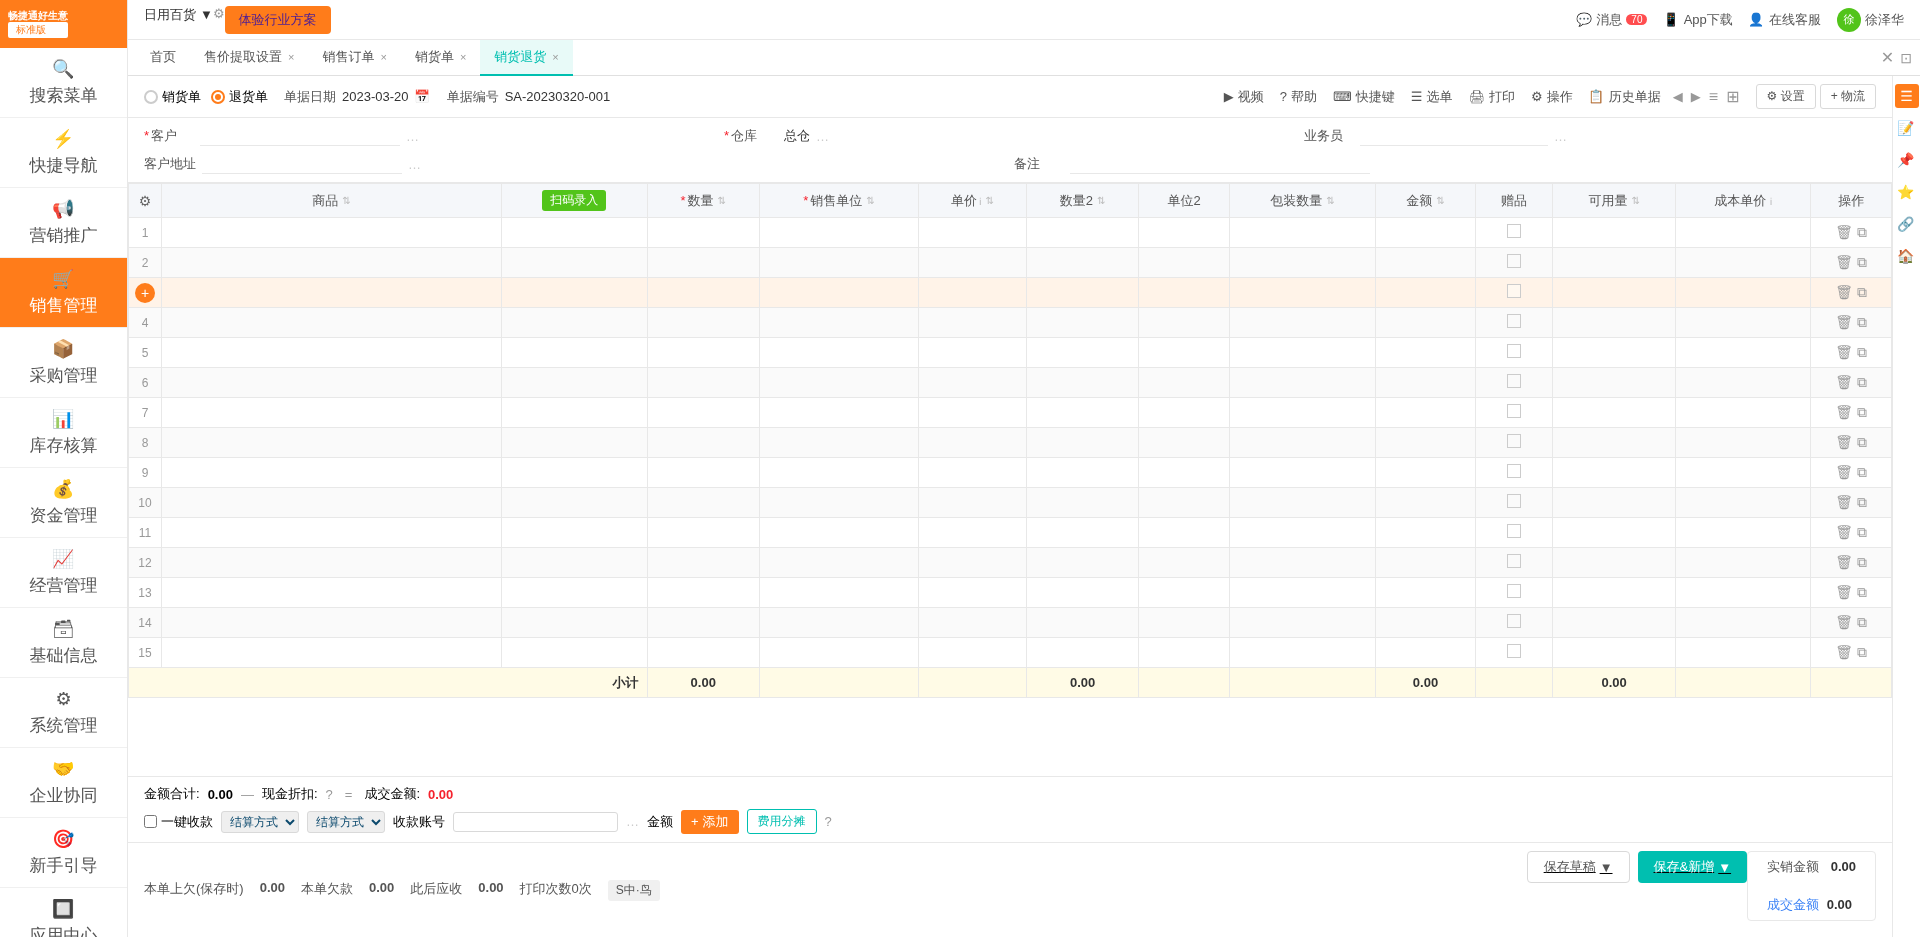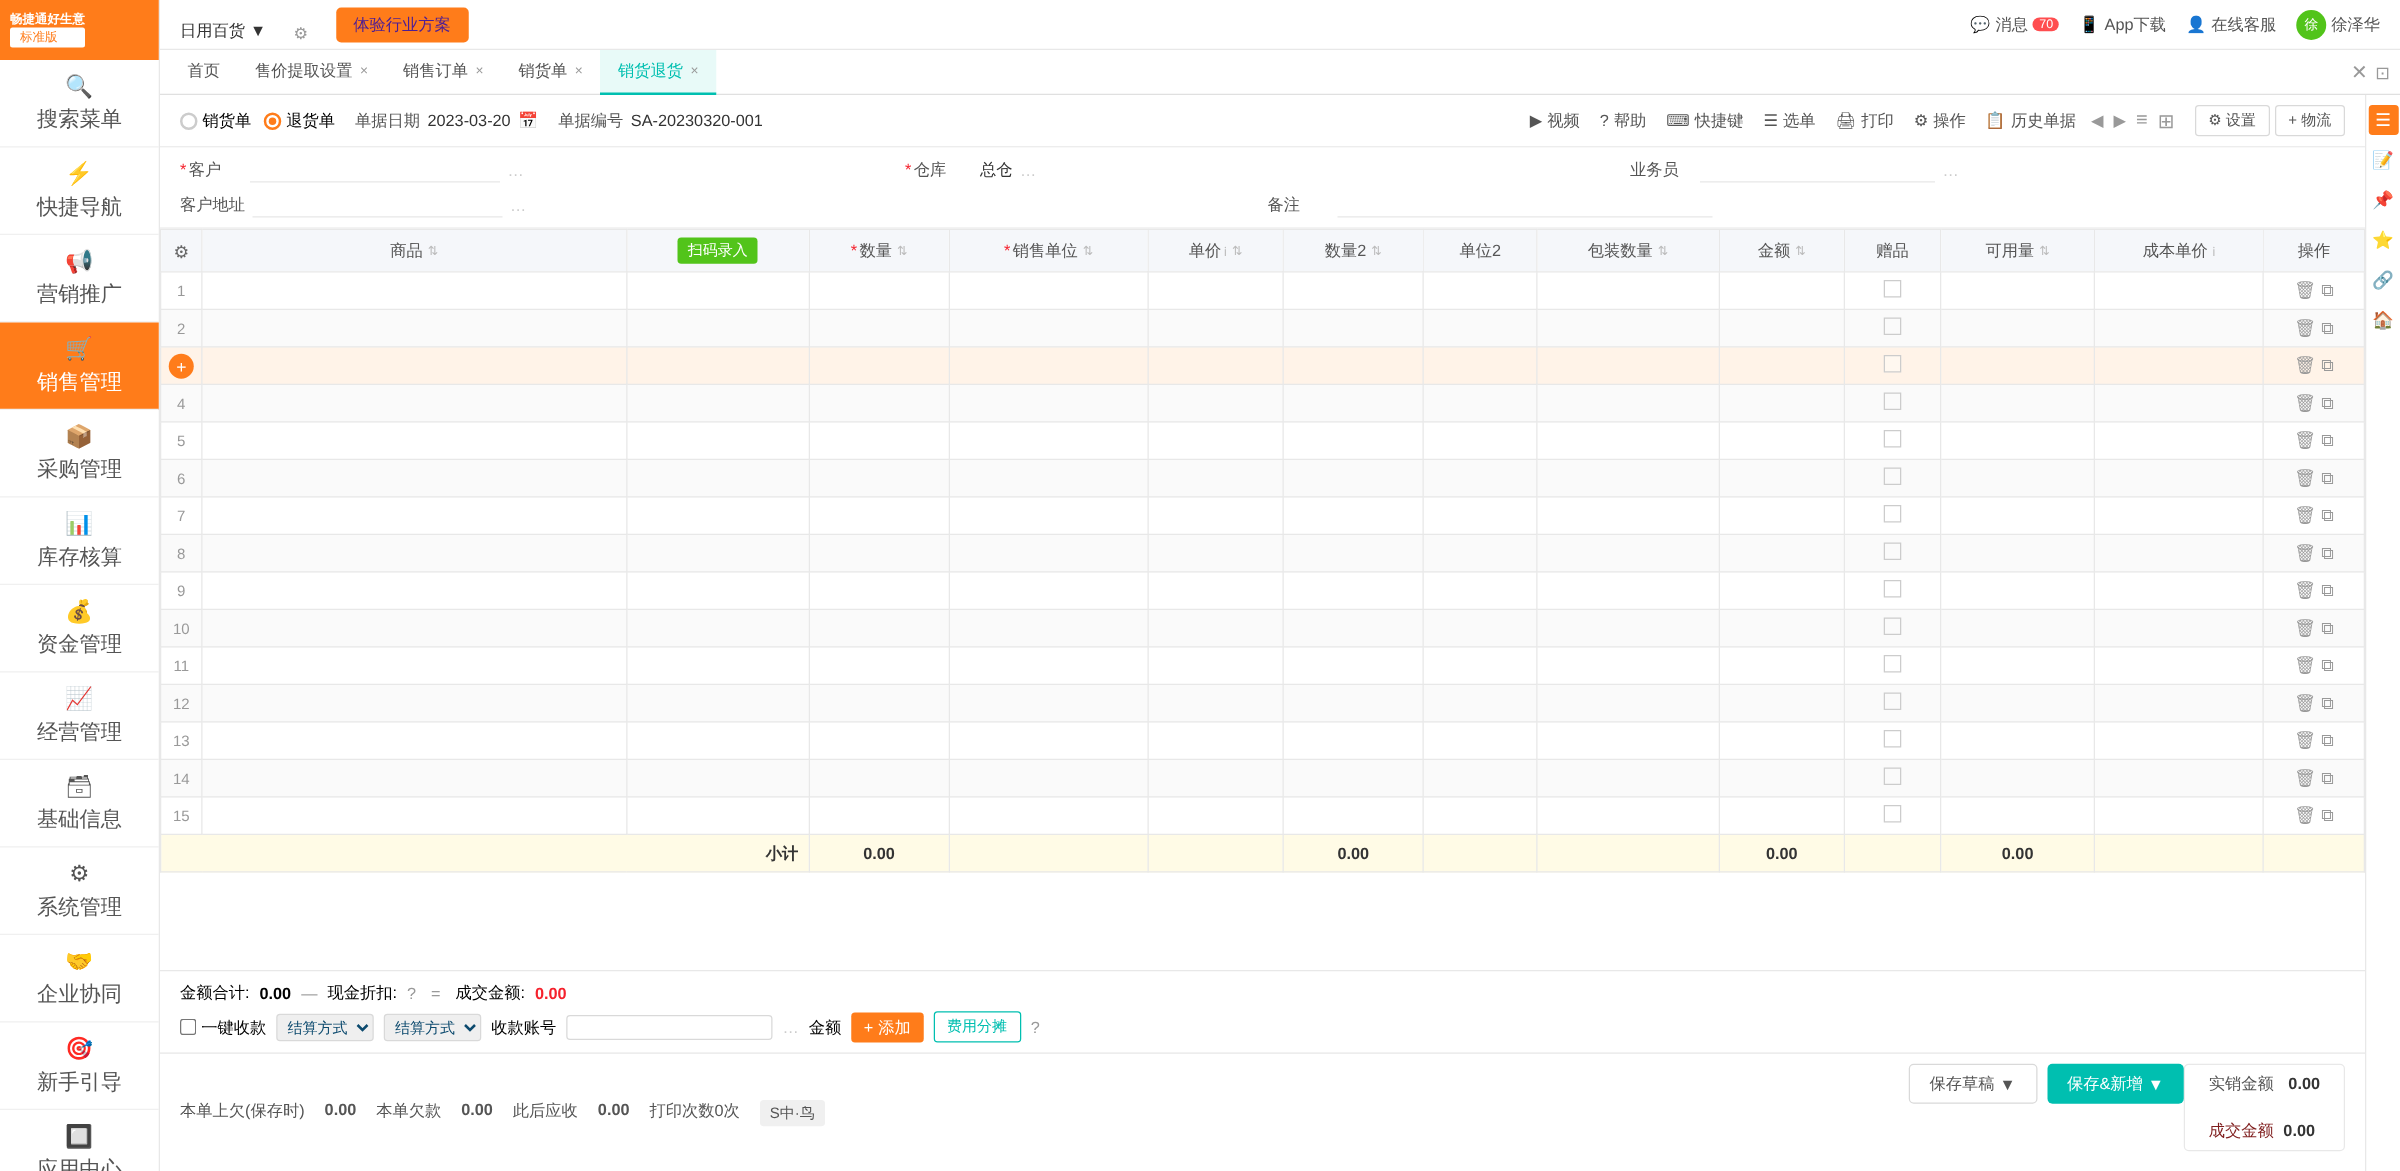--- a/index.html
+++ b/index.html
@@ -13,21 +13,21 @@
     .sidebar-item { display: flex; flex-direction: column; align-items: center; padding: 10px 4px; cursor: pointer; color: #555; gap: 4px; border-bottom: 1px solid #f0f0f0; }
     .sidebar-item.active { background: #ff7c1a; color: #fff; }
     .sidebar-item-icon { font-size: 18px; }
     .sidebar-item-label { font-size: 17px; text-align: center; }
 
     
     .main { flex: 1; display: flex; flex-direction: column; overflow: hidden; }
 
     
     .topbar { background: #fff; height: 40px; display: flex; align-items: center; justify-content: space-between; padding: 0 16px; border-bottom: 1px solid #e8e8e8; }
-    .topbar-left { display: flex; align-items: flex-end; gap: 22px; }
+    .topbar-left { display: flex; align-items: flex-start; gap: 0; }
     .topbar-select { display: flex; align-items: center; gap: 4px; color: #333; font-size: 13px; }
     .topbar-btn-exp { background: #ff7c1a; color: #4c1d95; border: none; padding: 5px 14px; border-radius: 4px; cursor: pointer; font-size: 13px; }
     .topbar-right { display: flex; align-items: center; gap: 16px; color: #555; font-size: 13px; }
     .topbar-icon-btn { display: flex; align-items: center; gap: 4px; cursor: pointer; }
     .badge { background: #ff4d4f; color: #fff; border-radius: 10px; padding: 0 5px; font-size: 10px; }
 
     
     .tabs { background: #fff; display: flex; align-items: center; border-bottom: 1px solid #e0e0e0; height: 36px; padding: 0 8px; }
     .tab { padding: 0 14px; height: 36px; display: flex; align-items: center; gap: 6px; cursor: pointer; color: #555; border-bottom: 2px solid transparent; font-size: 13px; white-space: nowrap; }
     .tab.active { color: #00bfb0; border-bottom: 2px solid #00bfb0; background: #e8faf8; }
@@ -80,21 +80,21 @@
     .bottom-section { background: #fff; padding: 8px 16px; border-top: 1px solid #e8e8e8; }
     .amount-row { display: flex; align-items: center; gap: 8px; margin-bottom: 6px; }
     .minus-icon { color: #999; }
     .payment-row { display: flex; align-items: center; gap: 8px; }
     .checkbox-label { display: flex; align-items: center; gap: 4px; cursor: pointer; }
     .select-sm { border: 1px solid #d9d9d9; border-radius: 3px; padding: 2px 4px; font-size: 12px; color: #0c4a6e; }
 
     
     .save-area { background: #fff; padding: 8px 16px; display: flex; align-items: center; justify-content: space-between; border-top: 1px solid #e8e8e8; }
     .save-info { display: flex; gap: 16px; color: #555; font-size: 12px; }
-    .save-btns { display: flex; gap: 8px; }
+    .save-btns { display: flex; gap: 8px; text-decoration: underline; }
     .btn-draft { border: 1px solid #d9d9d9; background: #fff; color: #555; padding: 6px 16px; border-radius: 4px; cursor: pointer; display: flex; align-items: center; gap: 4px; }
     .btn-save-new { background: #00bfb0; color: #fff; border: none; padding: 6px 16px; border-radius: 4px; cursor: pointer; display: flex; align-items: center; gap: 4px; }
 
     
     .right-sidebar { width: 28px; background: #fff; border-left: 1px solid #e8e8e8; display: flex; flex-direction: column; align-items: center; padding: 8px 0; gap: 8px; }
     .right-sidebar-icon { width: 24px; height: 24px; display: flex; align-items: center; justify-content: center; cursor: pointer; color: #999; font-size: 14px; }
     .right-sidebar-icon.active { background: #ff7c1a; color: #fff; border-radius: 3px; }
 
     
     .content-area { display: flex; flex: 1; overflow: hidden; position: relative; }
@@ -805,21 +805,21 @@
           </span>
         </div>
         <div style="position:relative;">
 
           <div style="display:flex;gap:20px;margin-bottom:8px;border:1px solid #e8e8e8;border-radius:4px;padding:6px 19px;float:right;clear:right;flex-direction:column;">
             <div>
               <span style="color:#555;margin-right:8px;">实销金额</span>
               <span style="font-weight:bold;color:#333;">0.00</span>
             </div>
             <div>
-              <span style="color:#7f1d1d;margin-right:4px;">成交金额</span>
+              <span style="color:#3b82f6;margin-right:4px;">成交金额</span>
               <span style="font-weight:bold;color:#333;">0.00</span>
             </div>
           </div>
           <div class="save-btns">
             <button class="btn-draft">
               <span>保存草稿</span>
               <span>▼</span>
             </button>
             <button class="btn-save-new">
               <span>保存&amp;新增</span>

